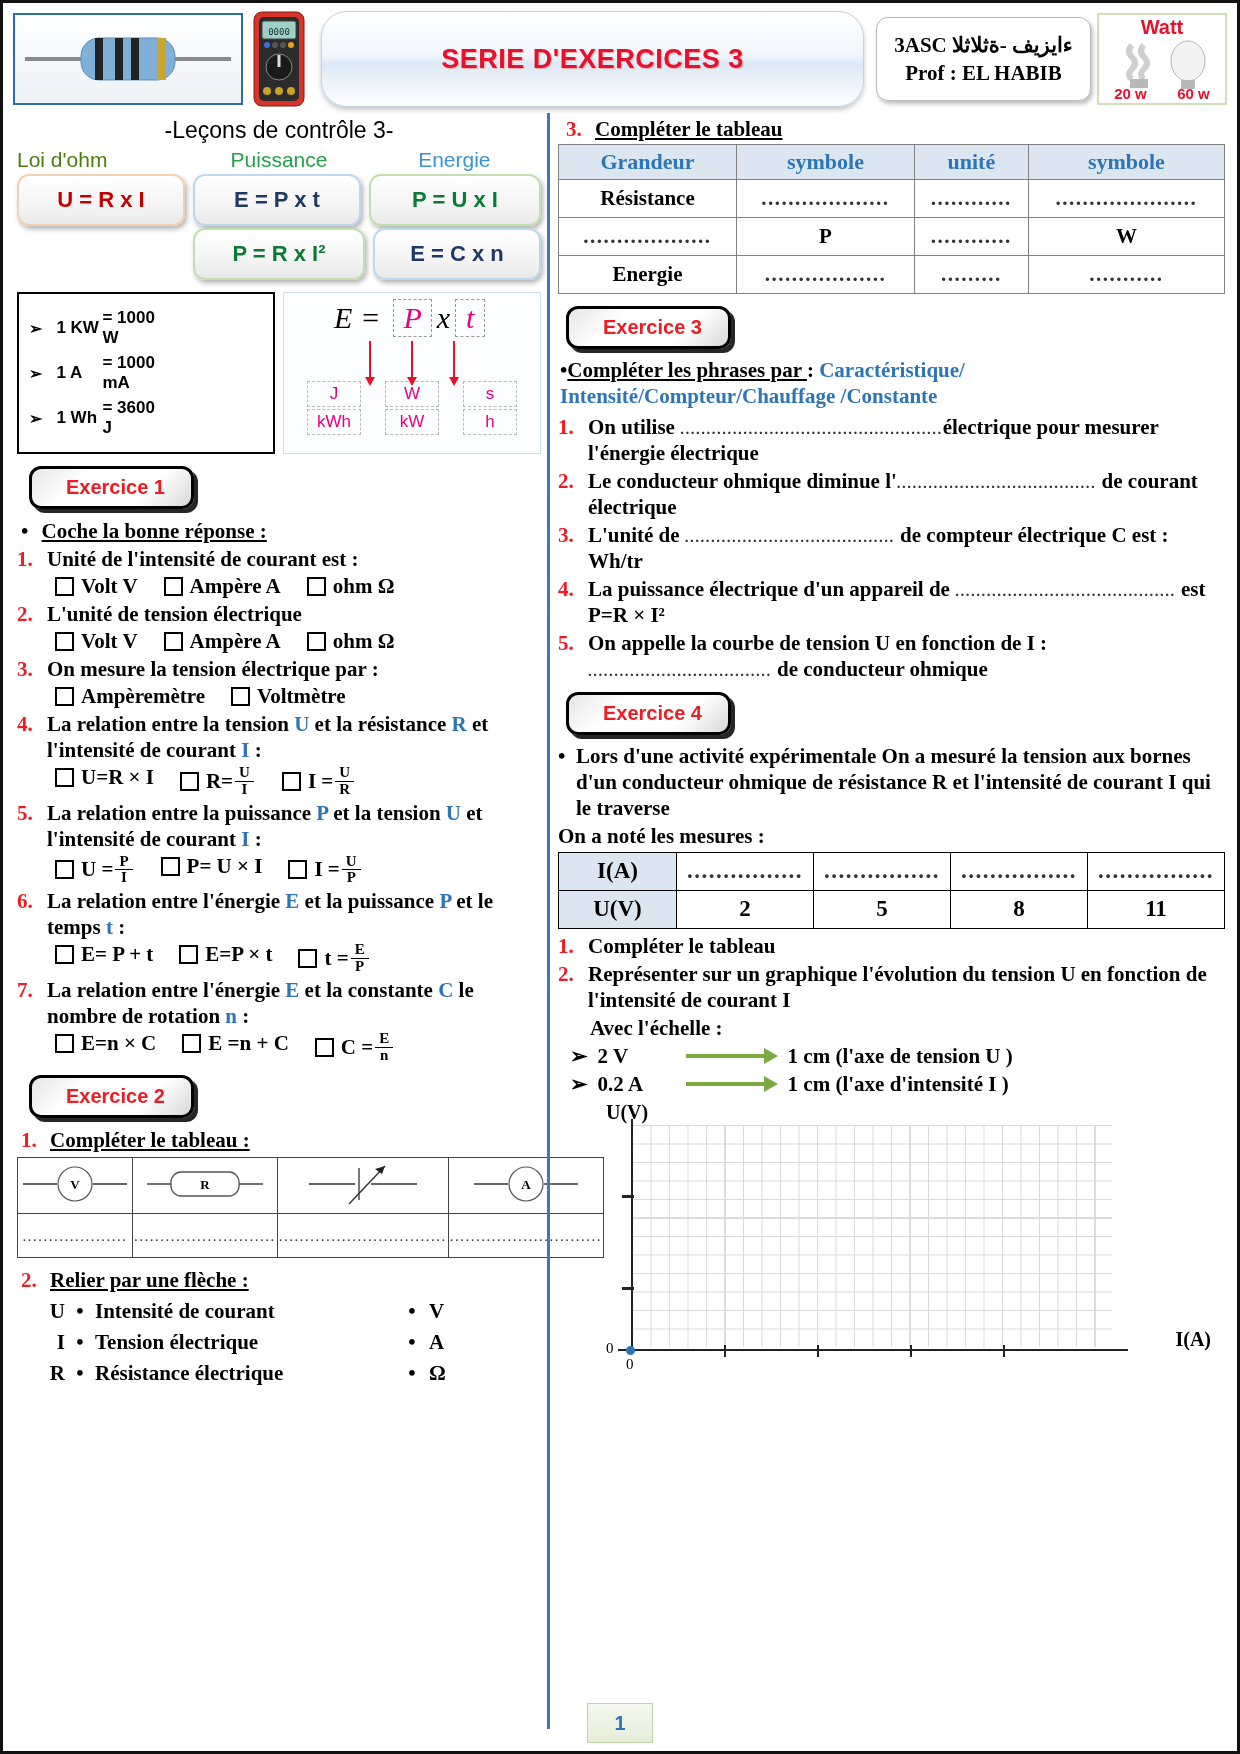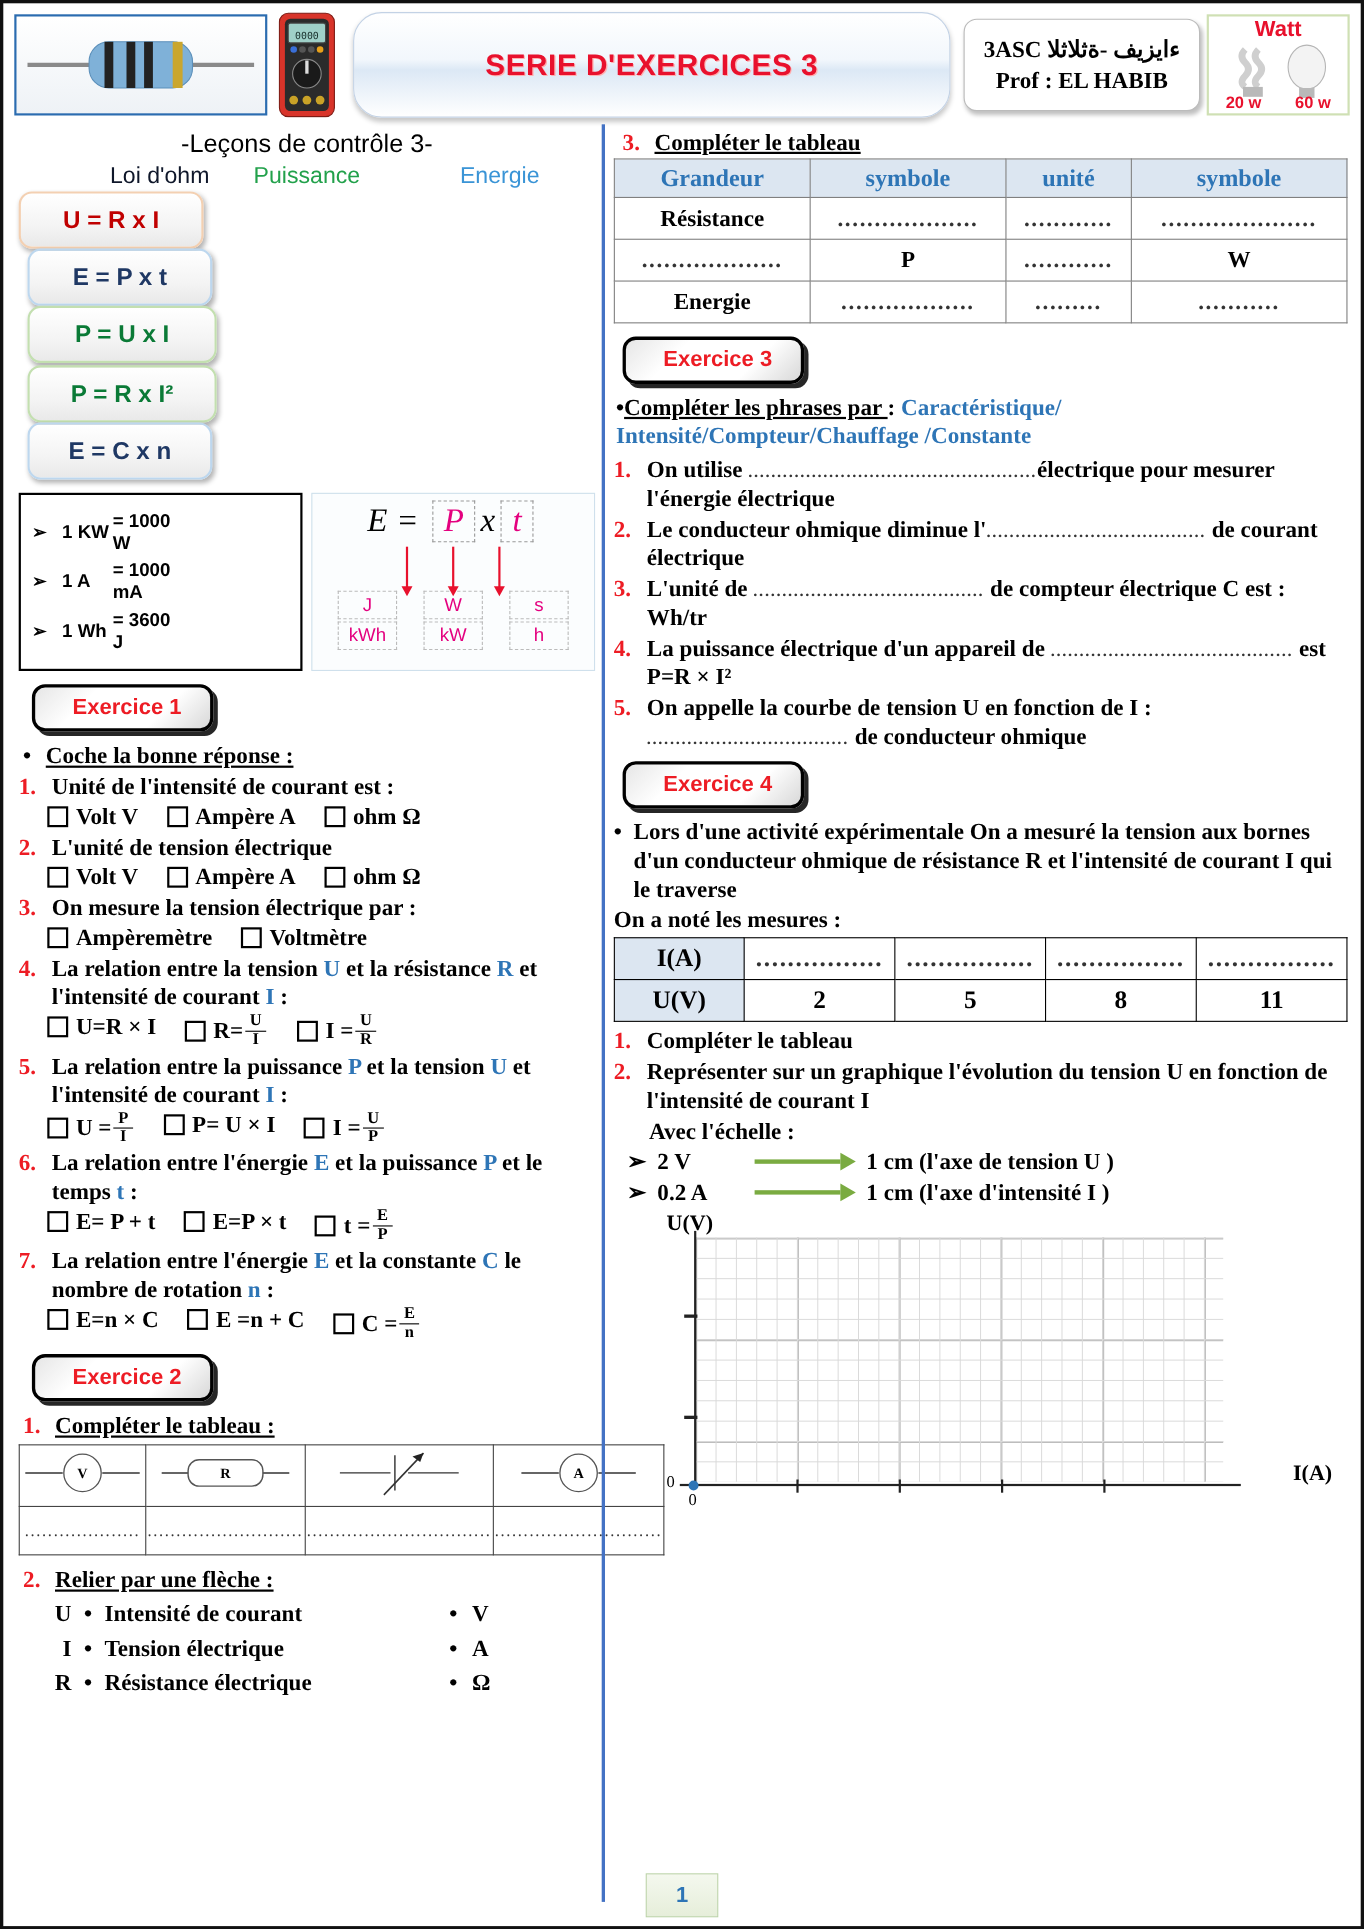--- a/index.html
+++ b/index.html
@@ -58,24 +58,24 @@
 
   
   .cols { display:flex; height:1620px; }
   .col-l { width:538px; padding:4px 6px 0 8px; }
   .col-div { width:3px; background:#4472c4; margin:4px 6px 0 0; }
   .col-r { width:auto; flex:1; padding:4px 6px 0 2px; }
 
   .lecon-title { text-align:center; font-family:"Liberation Sans",sans-serif;
      font-size:23px; margin:4px 0 4px; }
   .formula-head { display:flex; font-family:"Liberation Sans",sans-serif; font-size:21px; }
-  .fh1 { width:176px; color:#0f172a; text-align:right; }
+  .fh1 { width:176px; color:#4d7c0f; text-align:left; }
   .fh2 { width:180px; color:#22a14b; text-align:center; }
   .fh3 { width:176px; color:#3a94d6; text-align:center; }
-  .frow { display:flex; margin-top:2px;flex-direction:column; }
+  .frow { display:flex; margin-top:2px; }
   .fbox {
     height:52px; border-radius:12px; border:2px solid;
     display:flex; align-items:center; justify-content:center;
     font-family:"Liberation Sans",sans-serif; font-weight:bold; font-size:22px;
     box-shadow:2px 3px 5px rgba(0,0,0,.3);
     background:linear-gradient(#ffffff,#f4f4f4 60%,#e9e9e9);
   }
   .fbox.red { width:168px; border-color:#f3d0b2; color:#c00000; }
   .fbox.grn { width:172px; border-color:#c3dfb0; color:#0a7a36; margin-left:8px;}
   .fbox.blu { width:168px; border-color:#bdd7ee; color:#1f3864; margin-left:8px;}
@@ -118,21 +118,21 @@
   }
 
   .bullet-line { font-weight:bold; font-size:21px; margin:4px 0 2px 4px; }
   .bullet-line .dot { font-size:21px; margin-right:8px; }
   .u { text-decoration:underline; }
   ol.qlist { list-style:none; margin:0; padding:0; }
   ol.qlist > li { display:flex; margin:2px 0; font-size:21px; font-weight:bold; line-height:1.24; }
   ol.qlist > li .num { color:#ed1c24; width:30px; flex:none; font-weight:bold;}
   ol.qlist > li .body { flex:1; }
   .blue { color:#2e75b6; }
-  .opts { display:flex; margin:2px 0 0 26px; font-size:21px; font-weight:bold; align-items:flex-start;}
+  .opts { display:flex; margin:2px 0 0 38px; font-size:21px; font-weight:bold; align-items:flex-start;}
   .opt { display:flex; align-items:center; margin-right:26px; }
   .cbx { display:inline-block; width:19px; height:19px; border:2px solid #000; margin-right:7px; flex:none;}
   .frac { display:inline-flex; flex-direction:column; align-items:center; font-size:15px;
      line-height:1.05; vertical-align:middle; margin:0 2px; }
   .frac .n { border-bottom:1.6px solid #000; padding:0 4px; }
   .frac .d { padding:0 4px; }
 
   
   table.symtab { width:100%; border-collapse:collapse; margin-top:4px; }
   table.symtab td { border:1px solid #444; height:56px; text-align:center; vertical-align:middle; }

